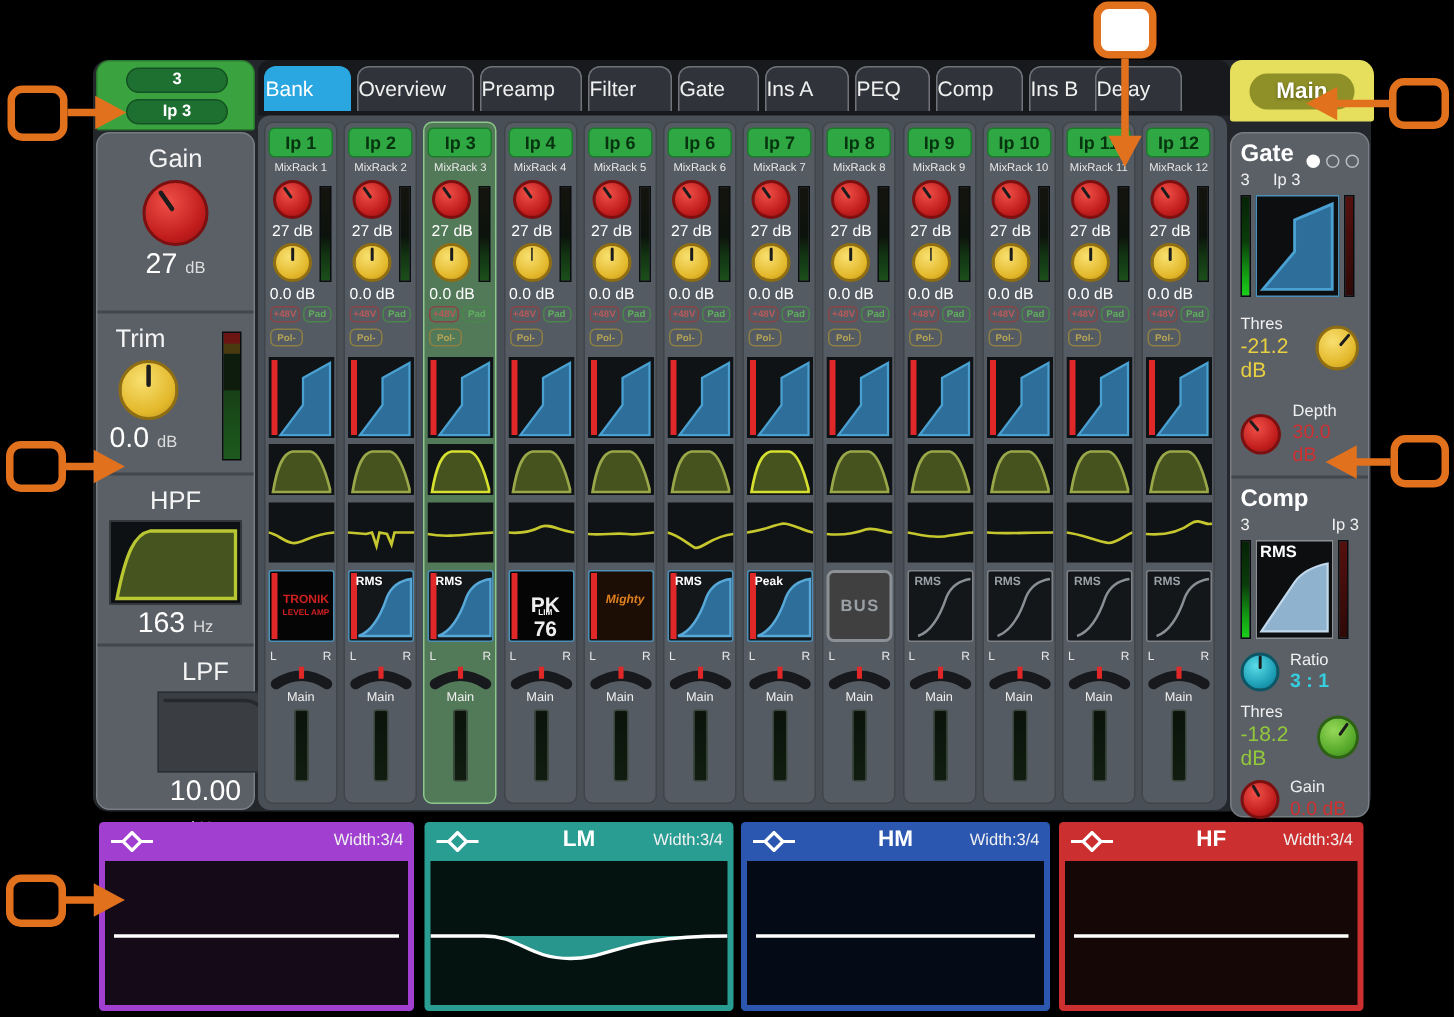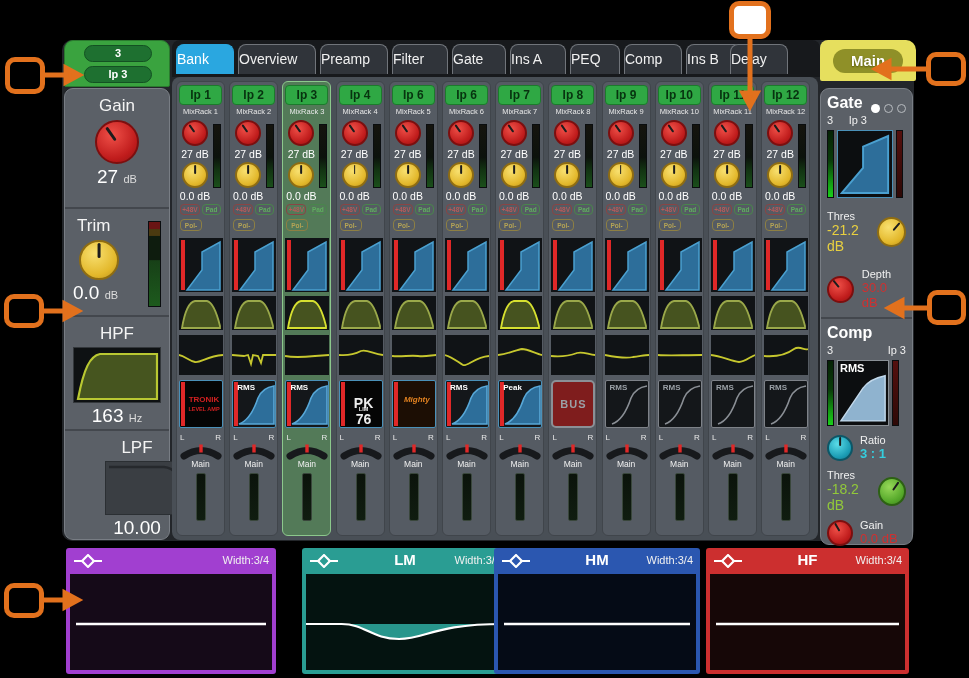--- a/index.html
+++ b/index.html
@@ -72,21 +72,21 @@
   .badge.pol { left:3px; top:137px; width:22px; height:12px; color:#b5a455; border:1px solid #8d7f43; line-height:11px;}
   .st-block { position:absolute; left:2px; }
   .st-pan-l, .st-pan-r { position:absolute; top:351px; color:#e8e8e8; font-size:8px; }
   .st-pan-l { left:3px; } .st-pan-r { right:3px; }
   .st-main { position:absolute; left:0; top:377px; width:47px; color:#f0f0f0; font-size:8.5px; text-align:center; }
   .st-fader { position:absolute; left:19px; top:391px; width:10px; height:48px;
          background:linear-gradient(180deg,#0b130b,#101d10); border:1px solid #39463b; border-radius:2px; }
   .comp-icon { position:absolute; left:2px; top:298px; width:44px; height:48px; background:#14171a;
          border:1px solid #4a90b8; border-radius:2px; overflow:hidden; }
   .comp-icon.inactive { border-color:#7e8288; }
-  .comp-icon.busbox { background:#7f1d1d; border:2px solid #8b9096; border-radius:5px; }
+  .comp-icon.busbox { background:#404040; border:2px solid #8b9096; border-radius:5px; }
   .comp-gr { position:absolute; left:1px; top:1px; width:4px; height:44px; background:#e02828; }
   .comp-lab { position:absolute; left:4px; top:2px; font-size:8px; font-weight:bold; color:#fff; }
   .comp-lab.dim { color:#9aa0a6; }
 
   
   #right-panel { position:absolute; left:820px; top:88px; width:93px; height:457px;
          background:#5b6067; border-radius:9px; border:1px solid #787d84; padding:5px 6px; }
   .rp-head { color:#fff; font-weight:bold; font-size:16px; }
   .rp-dots { float:right; margin-top:5px; }
   .rp-dots i { display:inline-block; width:9px; height:9px; border-radius:50%; margin-left:4px; }
@@ -847,21 +847,21 @@
               <line x1="21" y1="7" x2="29" y2="7" stroke="#fff" stroke-width="2"></line>
             </svg></span>
           <span class="band-width">Width:3/4</span>
         </div>
         <div class="band-body" style="background:#150a18;">
           <svg width="202" height="96" viewBox="0 0 202 96" style="display:block">
             <line x1="6" y1="50" x2="196" y2="50" stroke="#fff" stroke-width="2.4"></line>
           </svg>
         </div>
       </div>
-      <div class="band" style="left: 283px; width: 206px; background: rgb(42, 157, 147); margin-left: 19px;">
+      <div class="band" style="left: 283px; width: 206px; background: rgb(42, 157, 147);">
         <div class="band-head">
           <span class="band-dia"><svg width="30" height="14" viewBox="0 0 30 14">
               <line x1="1" y1="7" x2="9" y2="7" stroke="#fff" stroke-width="2"></line>
               <rect x="10.8" y="2.8" width="8.4" height="8.4" fill="none" stroke="#fff" stroke-width="2.2" transform="rotate(45 15 7)"></rect>
               <line x1="21" y1="7" x2="29" y2="7" stroke="#fff" stroke-width="2"></line>
             </svg></span>
           <span class="band-title">LM</span>
           <span class="band-width">Width:3/4</span>
         </div>
         <div class="band-body" style="background:#041310;">

